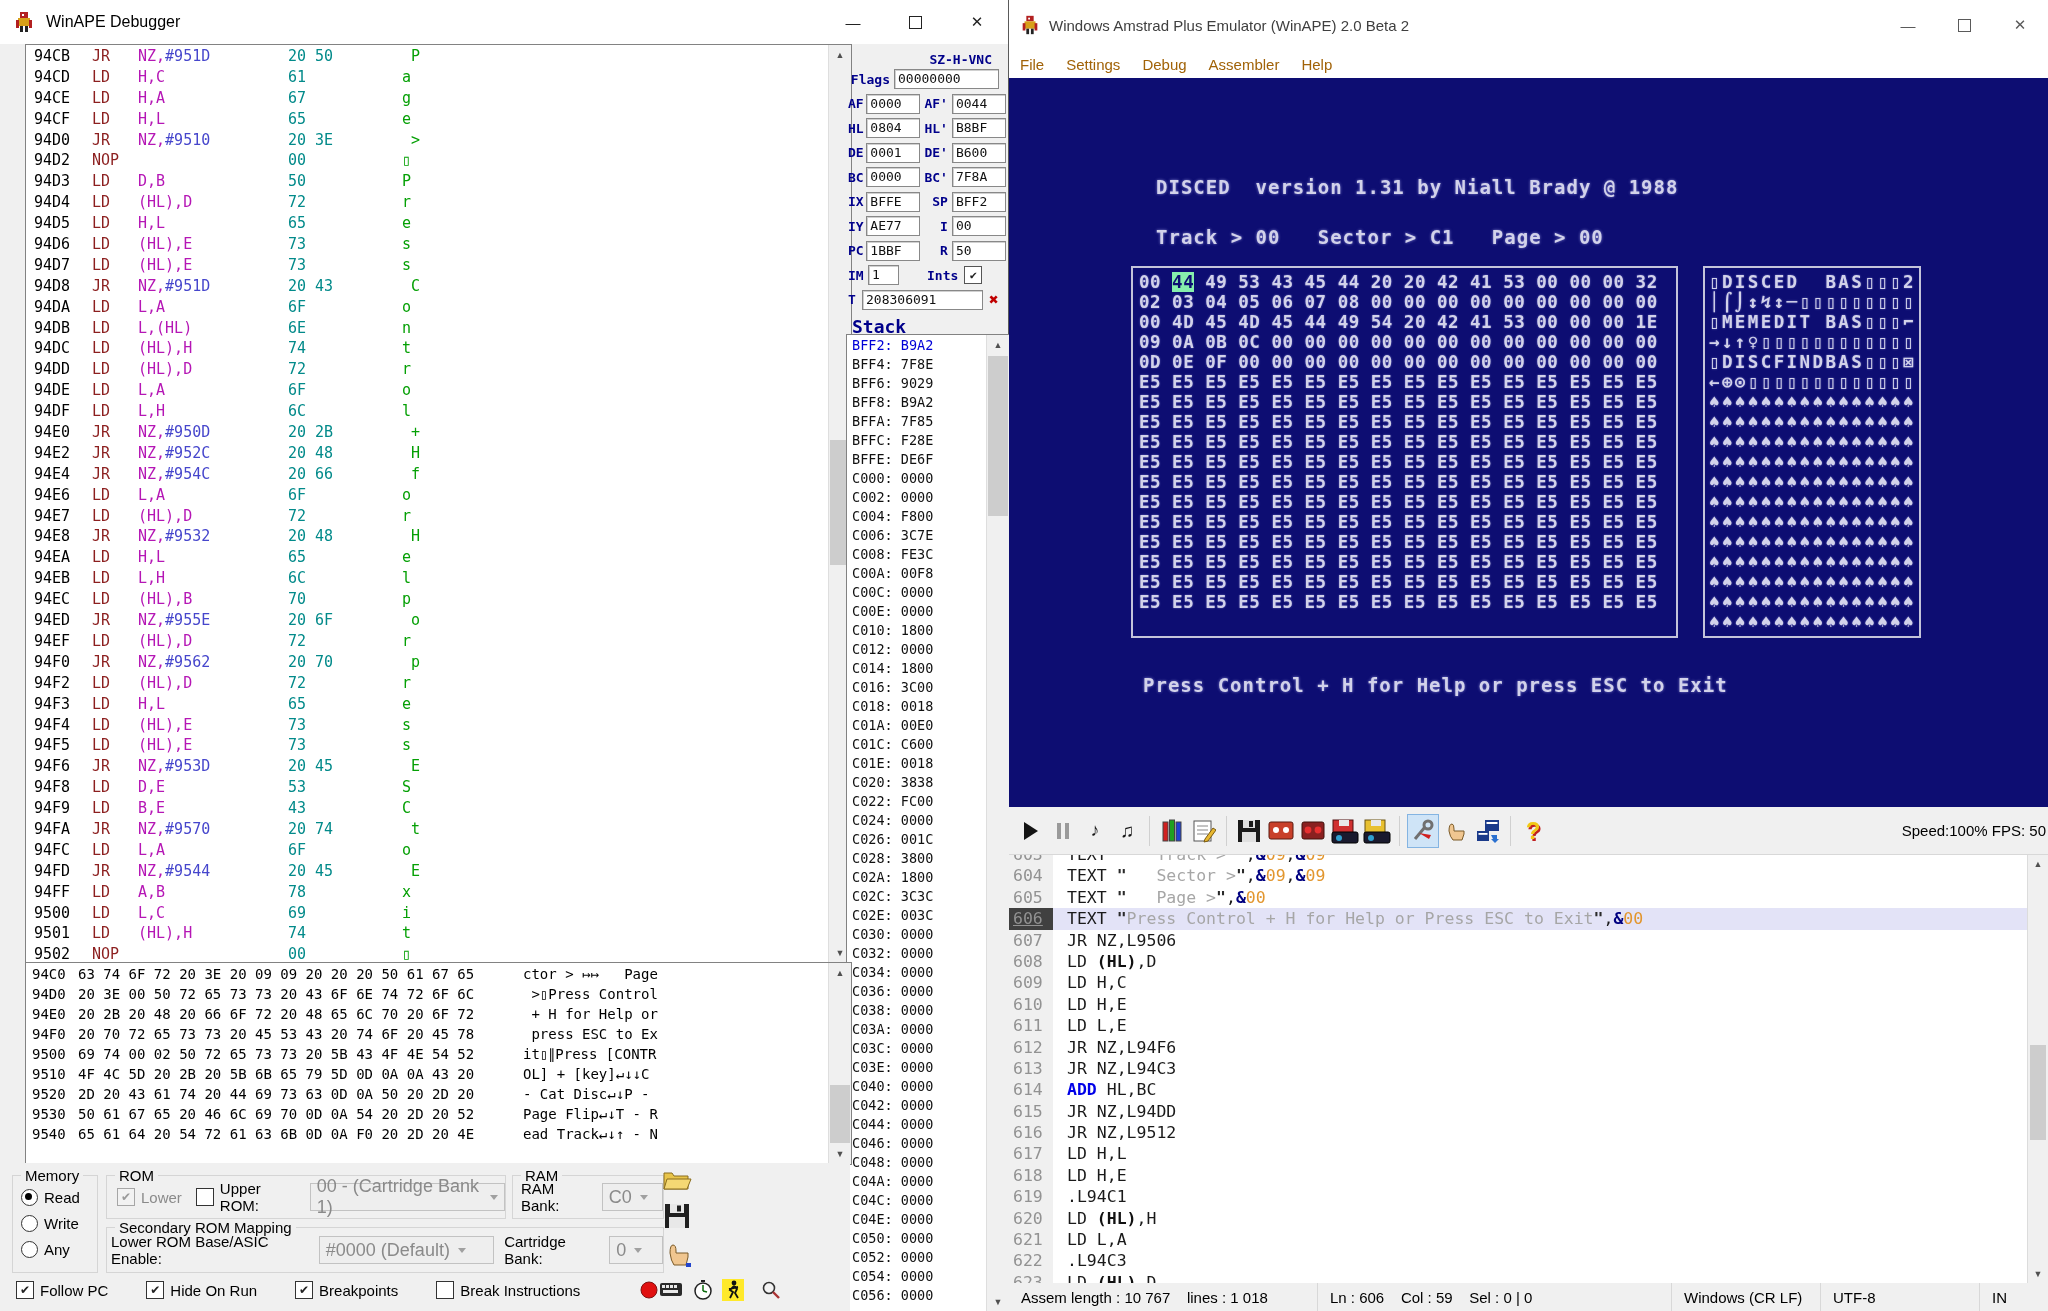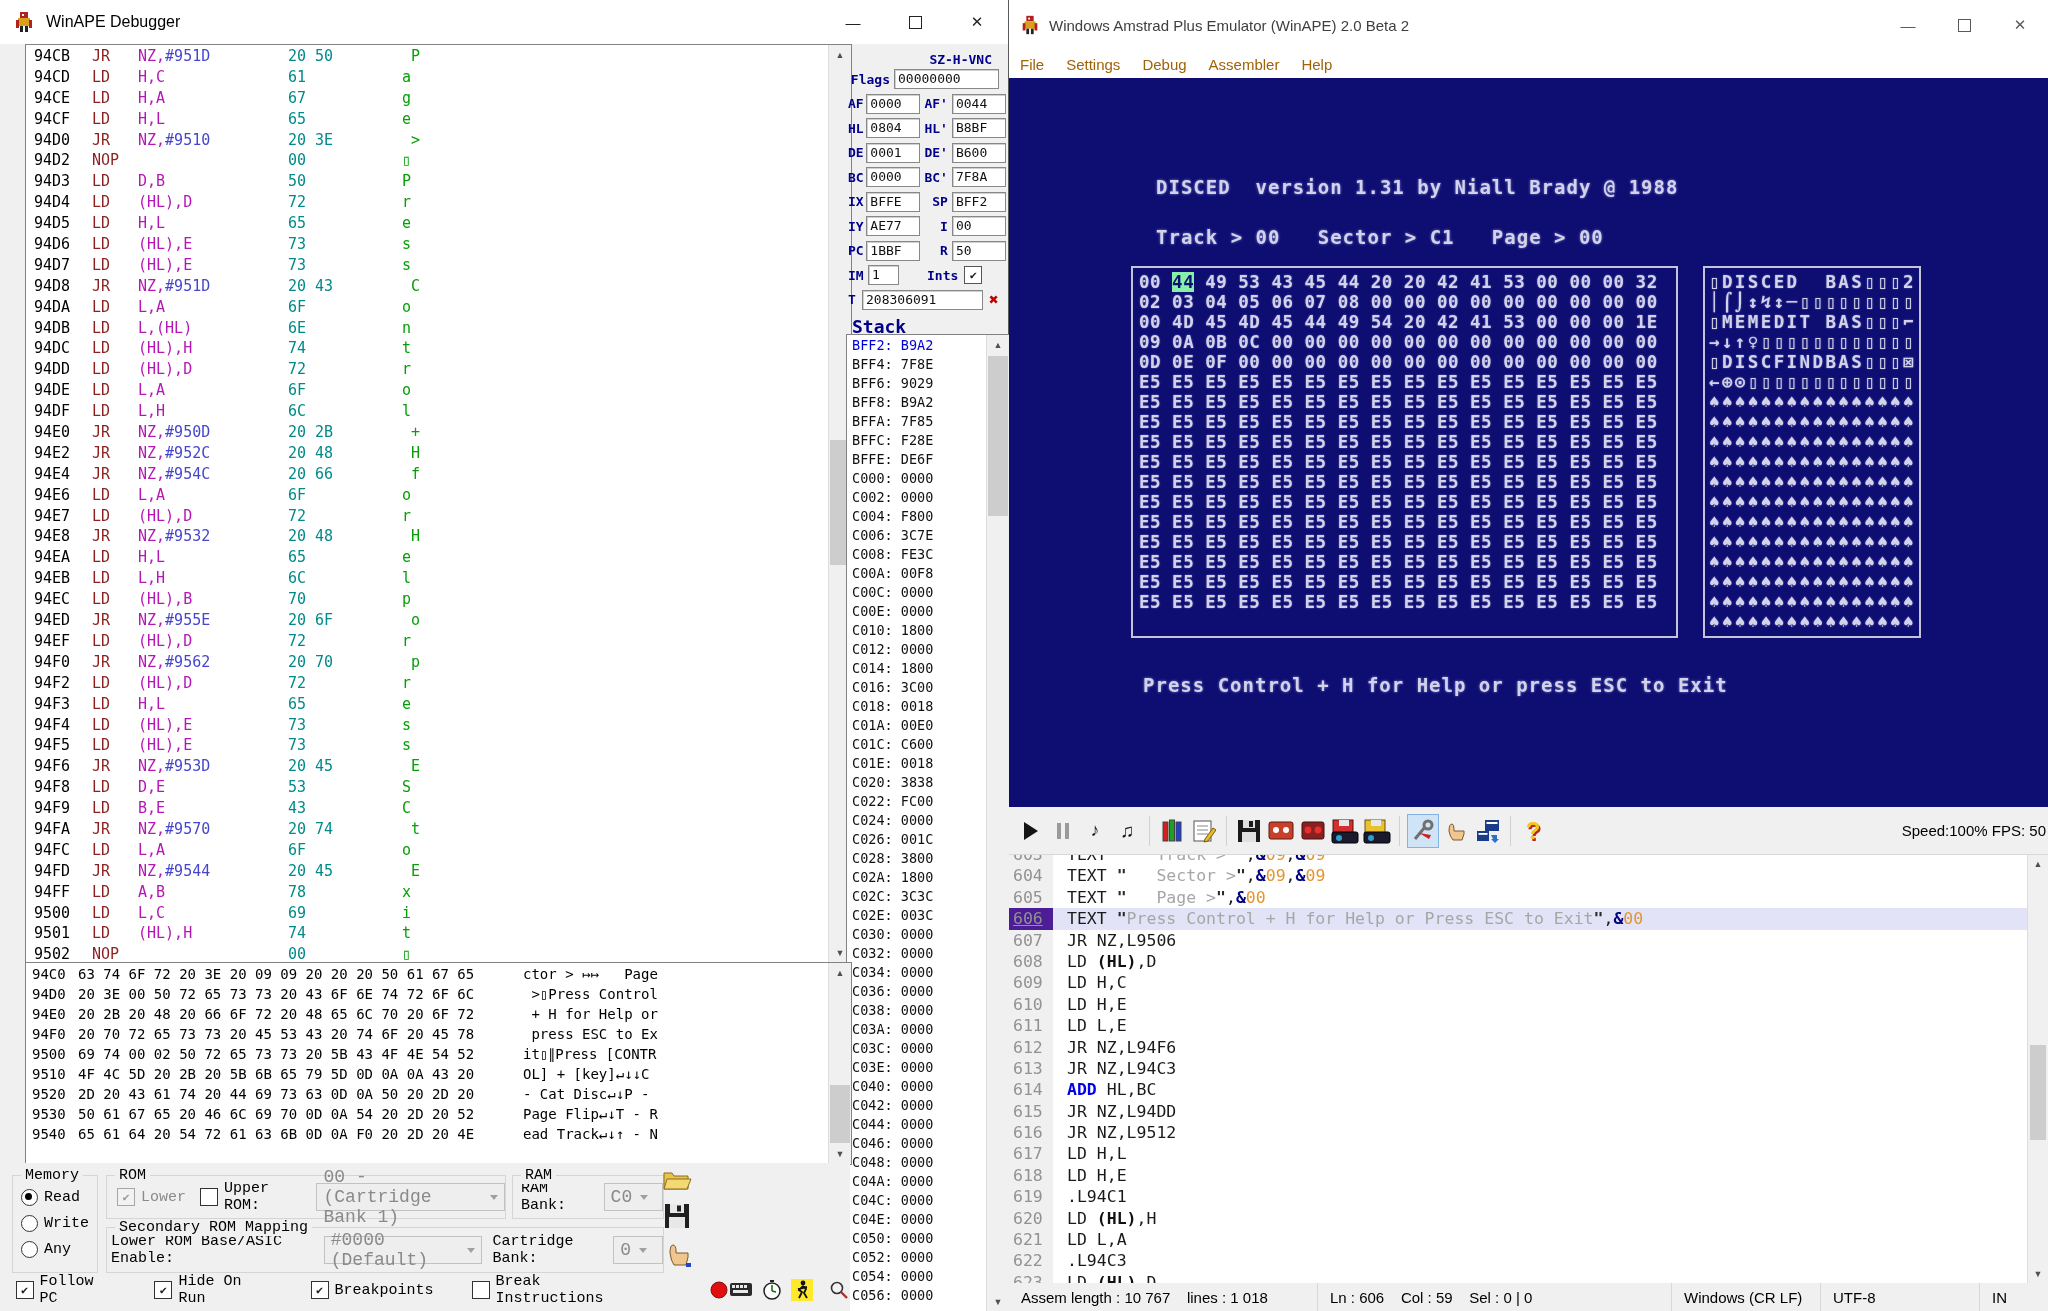--- a/index.html
+++ b/index.html
@@ -55,21 +55,21 @@
   .sitem.sel{color:#0000d8;}
 
   
   .memdump{position:absolute;left:25px;top:962px;width:825px;height:201px;background:#fff;border:1px solid #828282;overflow:hidden;}
   .mem-rows{position:absolute;left:0;top:1px;right:23px;bottom:0;overflow:hidden;}
   .mrow{position:relative;height:20px;line-height:20px;font-family:"DejaVu Sans Mono",monospace;font-size:14px;color:#000;white-space:pre;}
   .mrow span{position:absolute;top:0;}
   .ma{left:6px;} .mb{left:52px;} .mc{left:497px;}
 
   
-  .controls{position:absolute;left:0;top:1163px;width:850px;height:148px;background:#f0f0f0;font-size:15px;color:#000;font-family:Liberation Mono, monospace;}
+  .controls{position:absolute;left:0;top:1163px;width:850px;height:148px;background:#f0f0f0;font-size:15px;color:#000;}
   .group{position:absolute;border:1px solid #d5d5d5;}
   .group .glab{position:absolute;top:-9px;left:8px;background:#f0f0f0;padding:0 4px;font-size:15px;}
   .radio{display:flex;align-items:center;height:26px;}
   .radio .rc{width:15px;height:15px;border:1px solid #333;border-radius:50%;margin-right:6px;position:relative;background:#fff;}
   .radio.sel .rc:after{content:"";position:absolute;left:3px;top:3px;width:7px;height:7px;border-radius:50%;background:#000;}
   .cbx{width:16px;height:16px;border:1px solid #333;background:#fff;display:inline-flex;align-items:center;justify-content:center;
        font-size:12px;color:#222;margin-right:6px;flex:none;}
   .cbx.dis{border-color:#a6a6a6;background:#f2f2f2;color:#9a9a9a;}
   .ddl{height:26px;background:#eeeeee;border:1px solid #c2c2c2;color:#8a8a8a;display:inline-flex;align-items:center;
        padding:0 6px;font-size:18px;position:relative;}
@@ -110,21 +110,21 @@
   .tbi{width:30px;height:32px;display:flex;align-items:center;justify-content:center;margin:0 1px;flex:none;}
   .tbi.selbg{background:#cfe4f7;border:1px solid #84b4e2;}
   .tbsep{width:1px;height:30px;background:#d0d0d0;margin:0 6px;flex:none;}
   .speed{margin-left:auto;margin-right:2px;font-size:15px;color:#000;white-space:pre;}
 
   
   .editor{position:absolute;left:0;top:855px;width:1039px;height:428px;background:#fff;overflow:hidden;}
   .erow{display:flex;height:21.4px;line-height:21.4px;font-family:"DejaVu Sans Mono",monospace;font-size:16.5px;white-space:pre;}
   .erow.hl{background:#e3e3f7;}
   .enum{flex:none;width:40px;text-align:left;padding-left:4px;color:#929292;background:#f0f0f0;}
-  .erow.hl .enum{background:#4c1d95;text-decoration:underline;}
+  .erow.hl .enum{background:#404040;text-decoration:underline;}
   .ecode{padding-left:14px;color:#1a1a1a;}
   .c-k{color:#1a1a1a;} .c-kw{color:#0000e8;font-weight:bold;} .c-s{color:#a6a6a6;}
   .c-q{color:#2a2a2a;font-weight:bold;} .c-a{color:#000080;font-weight:bold;} .c-n{color:#e2962e;} .c-b{font-weight:bold;color:#111;}
   .ed-sb{position:absolute;right:0;top:855px;width:20px;height:428px;background:#f0f0f0;border-left:1px solid #dcdcdc;}
   .ed-sb .thumb{position:absolute;left:2px;right:2px;top:190px;height:95px;background:#cdcdcd;}
   .ed-sb .arr{height:18px;line-height:18px;text-align:center;font-size:9px;color:#505050;}
   .ed-sb .arr.dn{position:absolute;bottom:0;left:0;right:0;}
 
   
   .statusbar{position:absolute;left:0;top:1283px;width:1039px;height:28px;background:#f0f0f0;display:flex;align-items:center;

